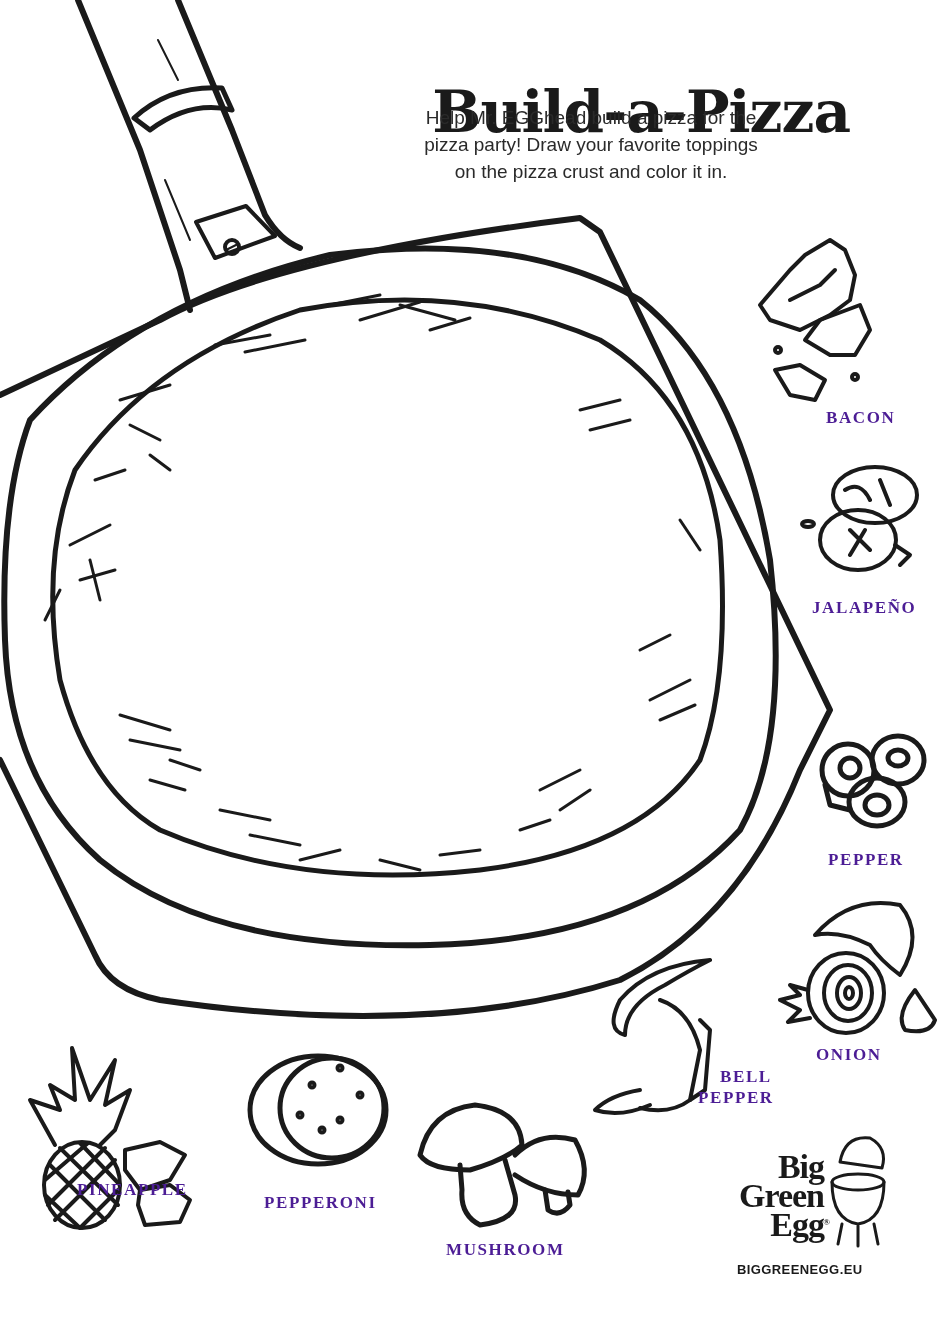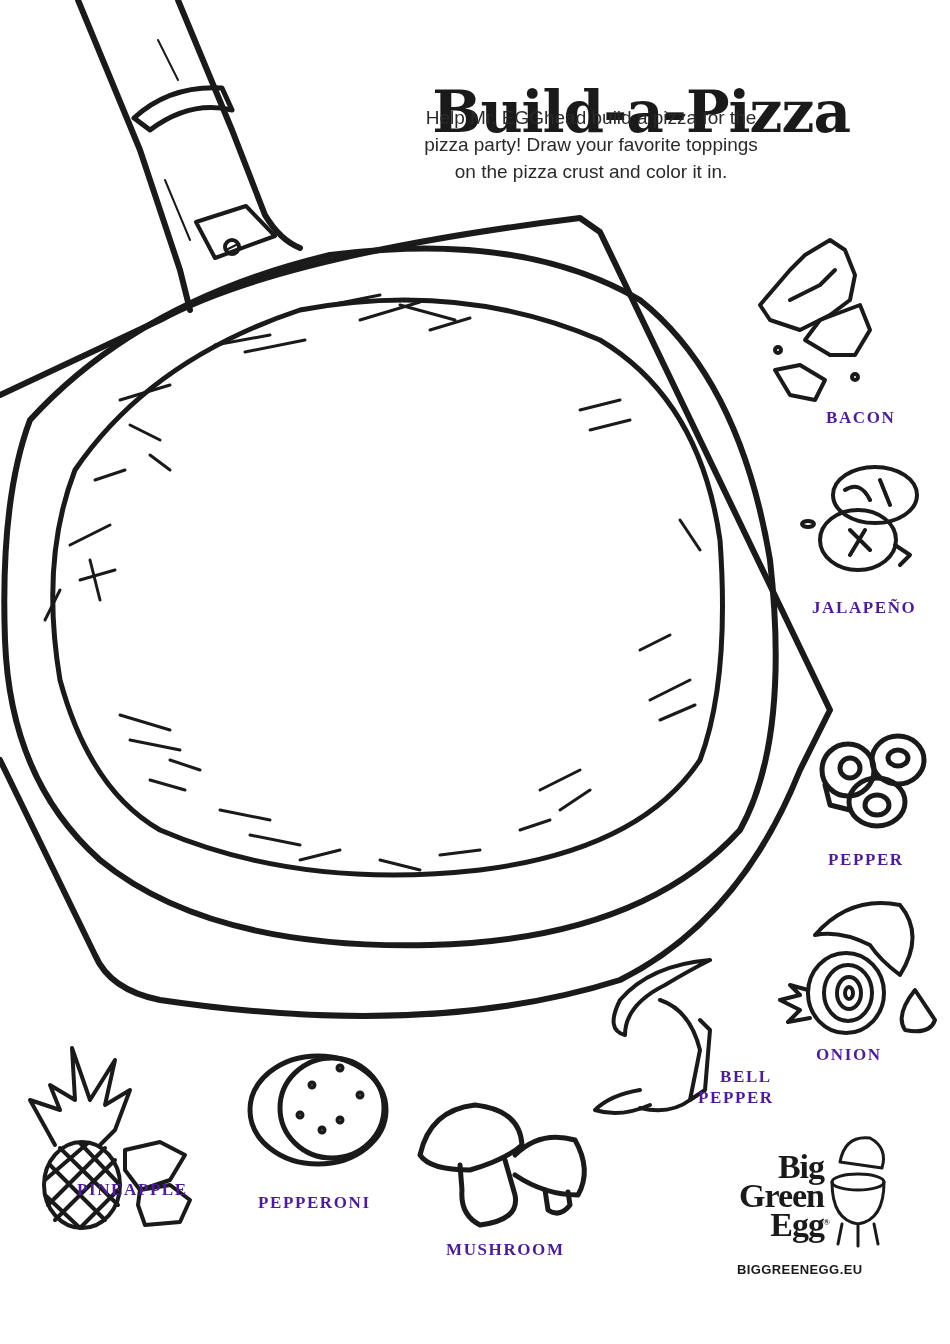--- a/index.html
+++ b/index.html
@@ -167,21 +167,21 @@
 
 <div class="label" style="left:826px; top:408px;">BACON</div>
 <div class="label" style="left:812px; top:598px;">JALAPEÑO</div>
 <div class="label" style="left:828px; top:850px;">PEPPER</div>
 <div class="label" style="left:816px; top:1045px;">ONION</div>
 <div class="label two" style="left:698px; top:1066px;">
   <span style="padding-left:22px;">BELL</span>
   <span>PEPPER</span>
 </div>
 <div class="label" style="left:446px; top:1240px;">MUSHROOM</div>
-<div class="label" style="left:258px; top:1193px;">PEPPERONI</div>
+<div class="label" style="left:264px; top:1193px;">PEPPERONI</div>
 <div class="label" style="left:42px; top:1180px;margin-left:35px;">PINEAPPLE</div>
 
 <div class="logo">
   <span>Big</span>
   <span>Green</span>
   <span>Egg</span>
   <span class="reg">®</span>
 </div>
 <div class="site">BIGGREENEGG.EU</div>
 

